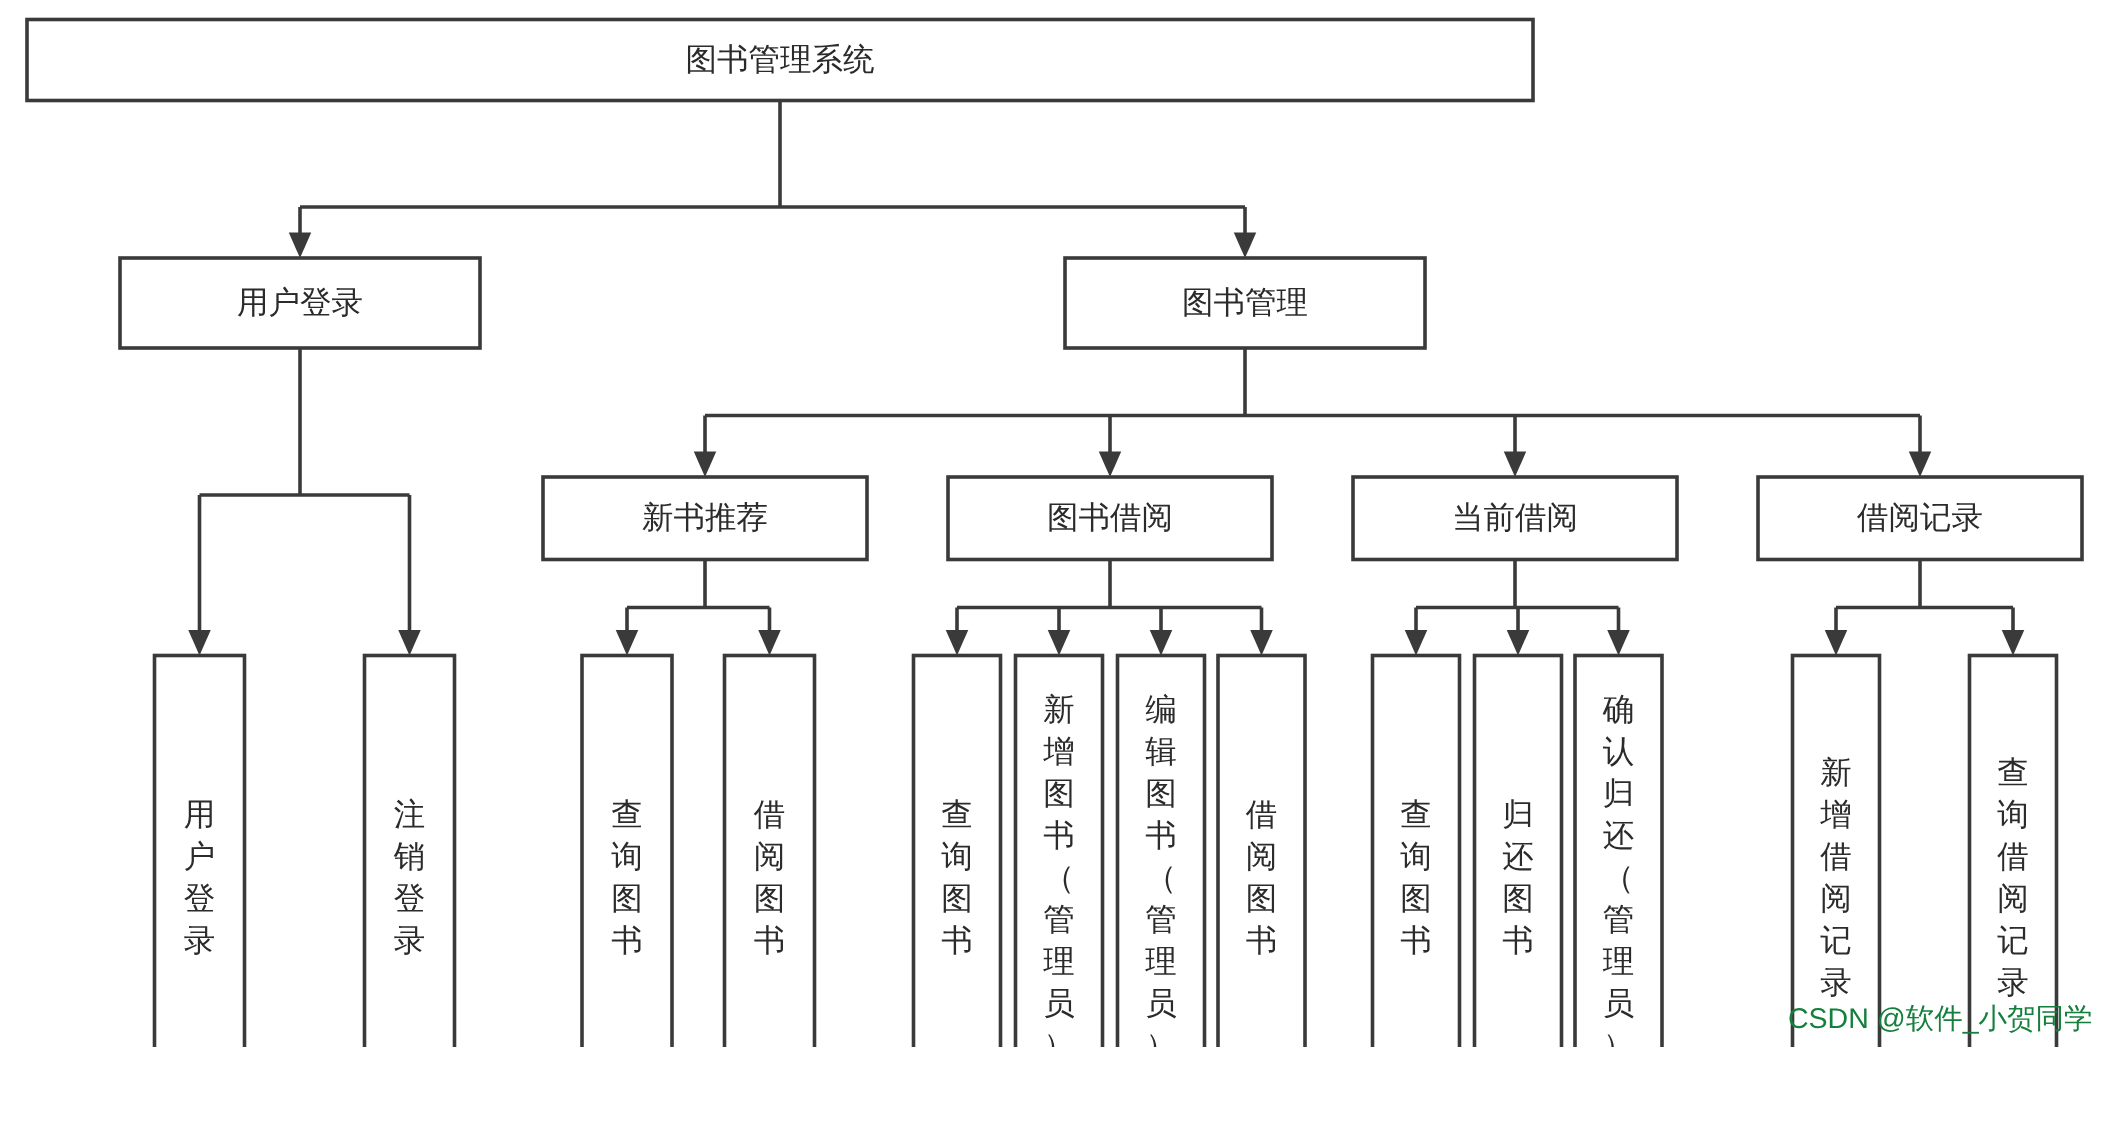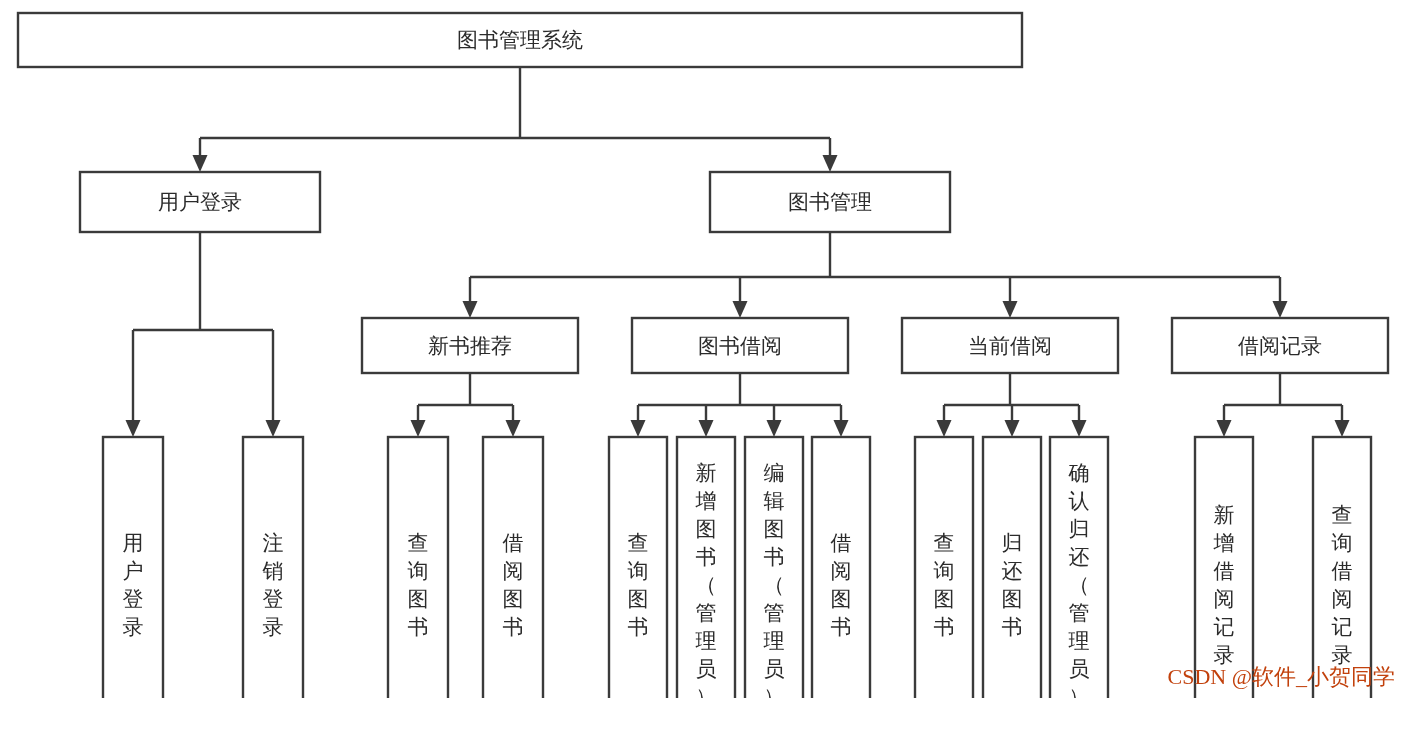--- a/index.html
+++ b/index.html
@@ -52,23 +52,23 @@
   .node-label-v {
     font-family: "DejaVu Sans", "Liberation Sans", sans-serif;
     font-size: 21px;
     fill: #2b2b2b;
     text-anchor: middle;
   }
   .watermark {
     position: absolute;
     right: 10px;
     bottom: 6px;
-    font-family: Liberation Serif, serif;
-    font-size: 22px;
-    color: #c2410c;
+    font-family: Liberation Sans, sans-serif;
+    font-size: 19px;
+    color: #15803d;
     white-space: nowrap;
     user-select: none;
   }
 </style>
 </head>
 <body>
 
 <div id="diagram-root">
   <svg id="tree-svg" viewBox="0 0 1405 747">
     <g id="connectors-layer">

